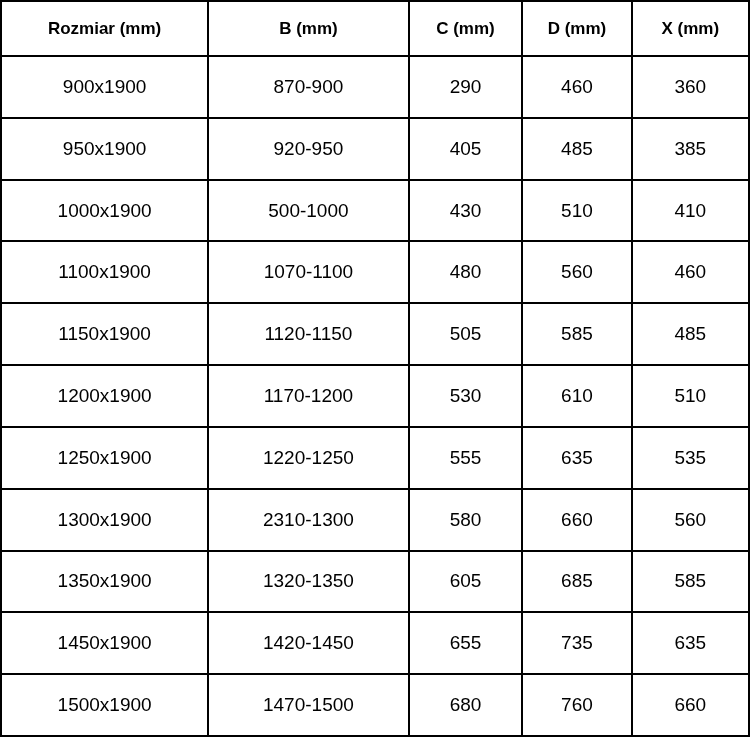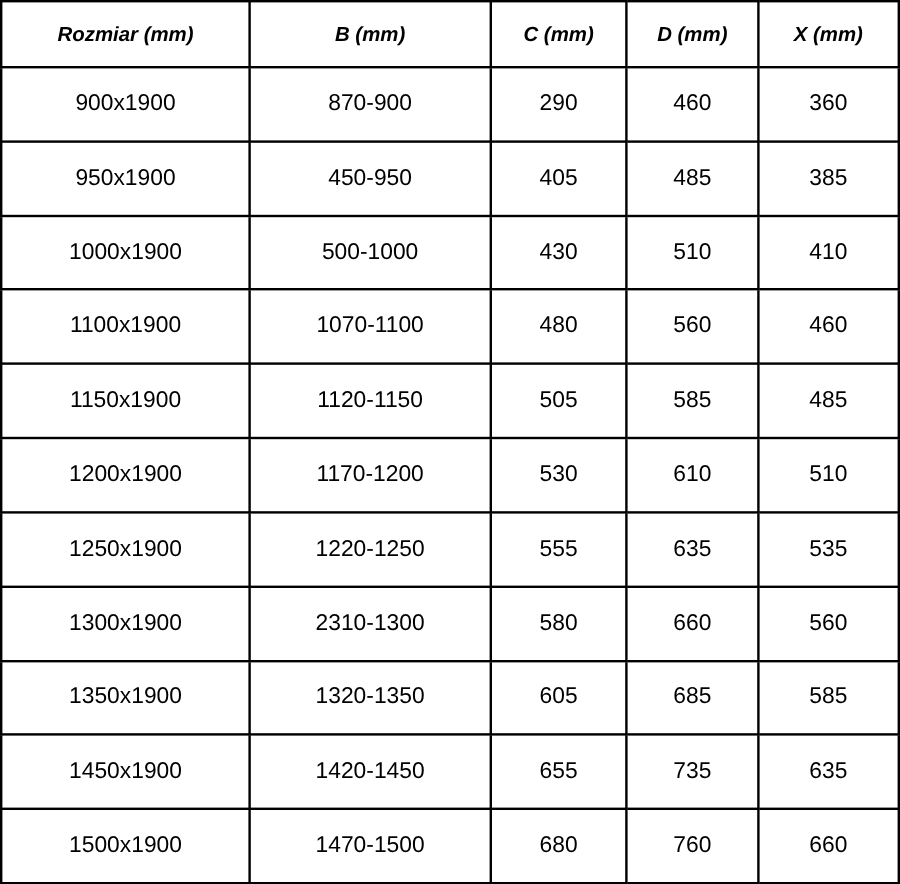--- a/index.html
+++ b/index.html
@@ -24,21 +24,20 @@
     text-align: center;
     vertical-align: middle;
     color: #000000;
     padding: 0 4px;
     overflow: hidden;
     white-space: nowrap;
   }
   table.size-table th {
     font-weight: bold;
     font-size: 17px;
-    font-style: italic;
   }
   table.size-table td {
     font-weight: normal;
     font-size: 19px;
   }
   col.c-rozmiar { width: 27.7%; }
   col.c-b       { width: 26.8%; }
   col.c-c       { width: 15.2%; }
   col.c-d       { width: 14.6%; }
   col.c-x       { width: 15.7%; }
@@ -67,21 +66,21 @@
   <tbody id="table-body">
       <tr>
         <td>900x1900</td>
         <td>870-900</td>
         <td>290</td>
         <td>460</td>
         <td>360</td>
       </tr>
       <tr>
         <td>950x1900</td>
-        <td>450-950</td>
+        <td>920-950</td>
         <td>405</td>
         <td>485</td>
         <td>385</td>
       </tr>
       <tr>
         <td>1000x1900</td>
         <td>500-1000</td>
         <td>430</td>
         <td>510</td>
         <td>410</td>

